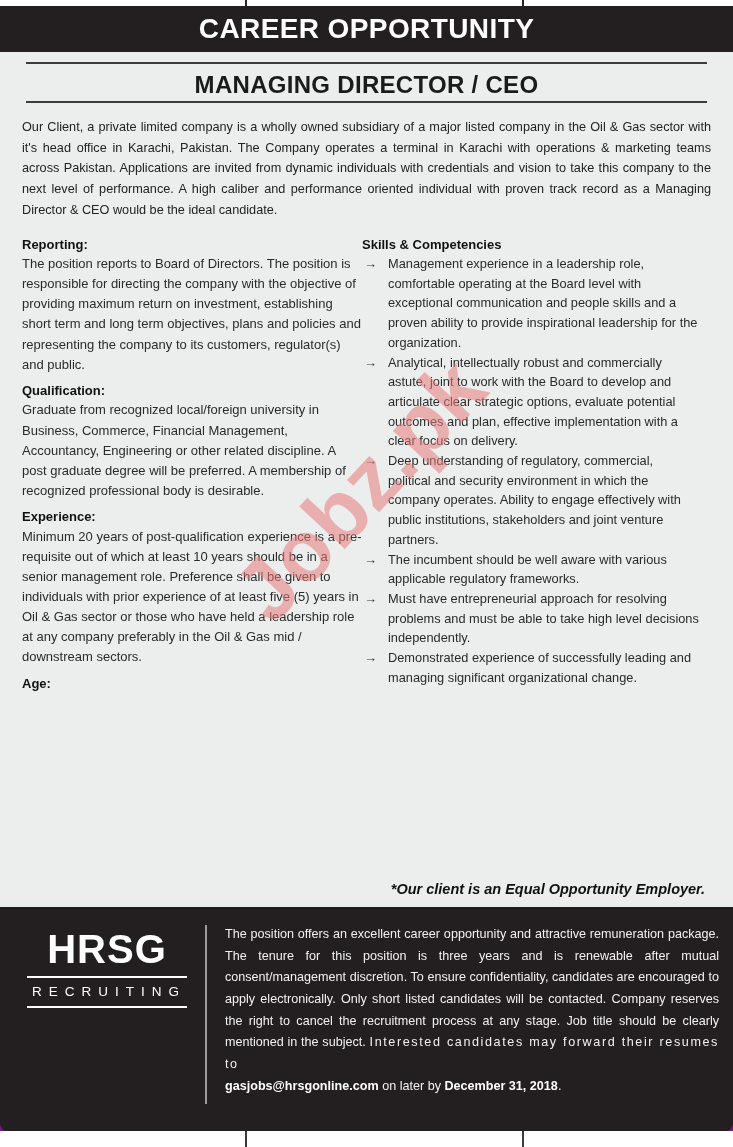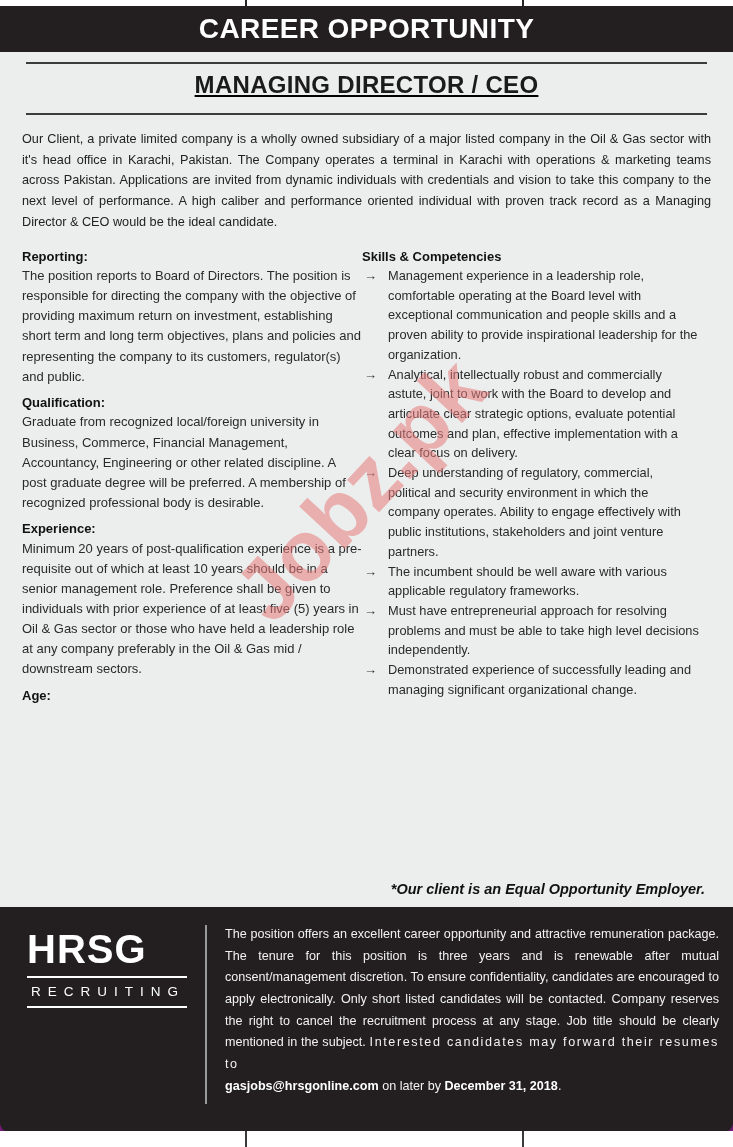--- a/index.html
+++ b/index.html
@@ -57,25 +57,24 @@
     top: 52px; left: 0;
     width: 733px; height: 855px;
     background: #eceded;
     border-left: 4px solid #eceded;
     border-right: 4px solid #eceded;
   }
 
   
   .title-block {
     margin: 10px 22px 0 22px;
-    padding: 7px 0 14px 0;
+    padding: 7px 0 2px 0;
     border-top: 2px solid #3c3c3c;
     border-bottom: 2px solid #3c3c3c;
     text-align: center;
-    text-decoration: underline;
   }
   .job-title {
     font-size: 24px;
     font-weight: bold;
     color: #1b1b1b;
     letter-spacing: 0.3px;
   }
 
   
   .intro {
@@ -155,21 +154,21 @@
   .logo-zone {
     width: 205px;
     flex: 0 0 205px;
     display: flex;
     align-items: flex-start;
     justify-content: center;
     padding-top: 22px;
   }
   .logo {
     width: 160px;
-    text-align: left;
+    text-align: center;
     margin-left: 9px;
   }
   .logo-main {
     color: #ffffff;
     font-size: 40px;
     font-weight: bold;
     letter-spacing: 1px;
     line-height: 1;
     padding-bottom: 4px;
   }

